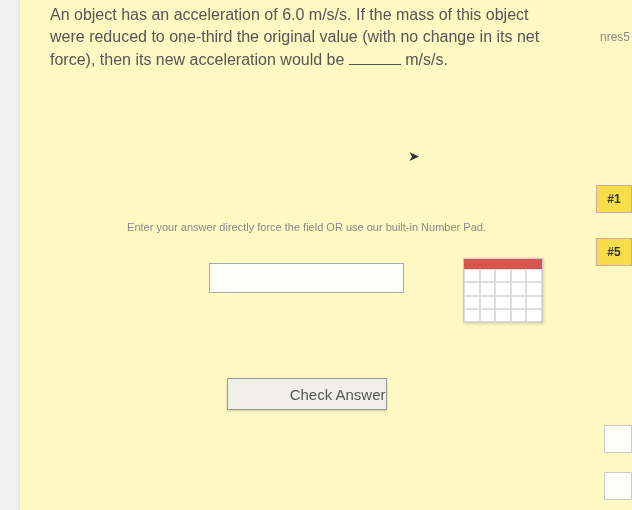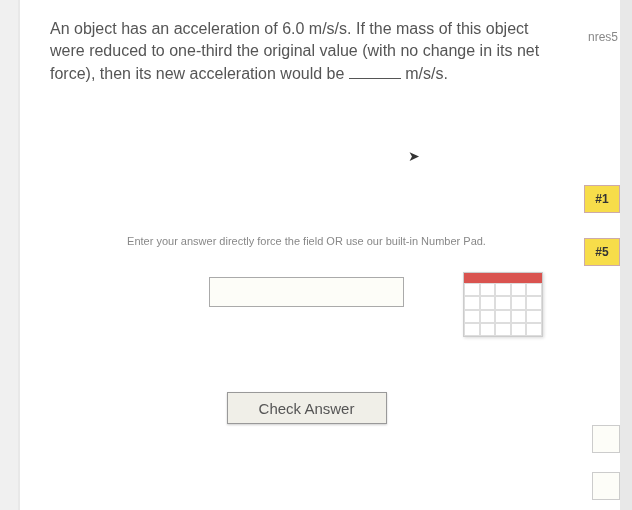--- a/index.html
+++ b/index.html
@@ -23,22 +23,22 @@
       position: absolute;
       font-size: 9px;
       color: #c55;
     }
     .main-panel {
       position: absolute;
       left: 20px;
       top: 0;
       width: 568px;
       height: 100%;
-      background: #ffffff;
-      padding: 18px 25px 0 30px;
+      background: #fef9c3;
+      padding: 4px 25px 0 30px;
     }
     .question-text {
       color: #555;
       font-size: 16px;
       line-height: 1.4;
       font-weight: 500;
     }
     .blank {
       display: inline-block;
       border-bottom: 1.5px solid #555;
@@ -107,28 +107,29 @@
       display: block;
       margin: 85px auto 0;
       width: 160px;
       height: 32px;
       background: #f0efe8;
       border: 1px solid #999;
       color: #555;
       font-size: 15px;
       cursor: pointer;
       box-shadow: 0 1px 2px rgba(0,0,0,0.2);
+      text-align: right;
     }
     .right-strip {
       position: absolute;
-      right: 12px;
+      right: 0;
       top: 0;
       width: 44px;
       height: 100%;
-      background: #ffffff;
+      background: #fef9c3;
     }
     .side-tag {
       position: absolute;
       right: 0;
       width: 36px;
       height: 28px;
       background: #f7dd4a;
       border: 1px solid #caa;
       color: #333;
       font-size: 12px;

